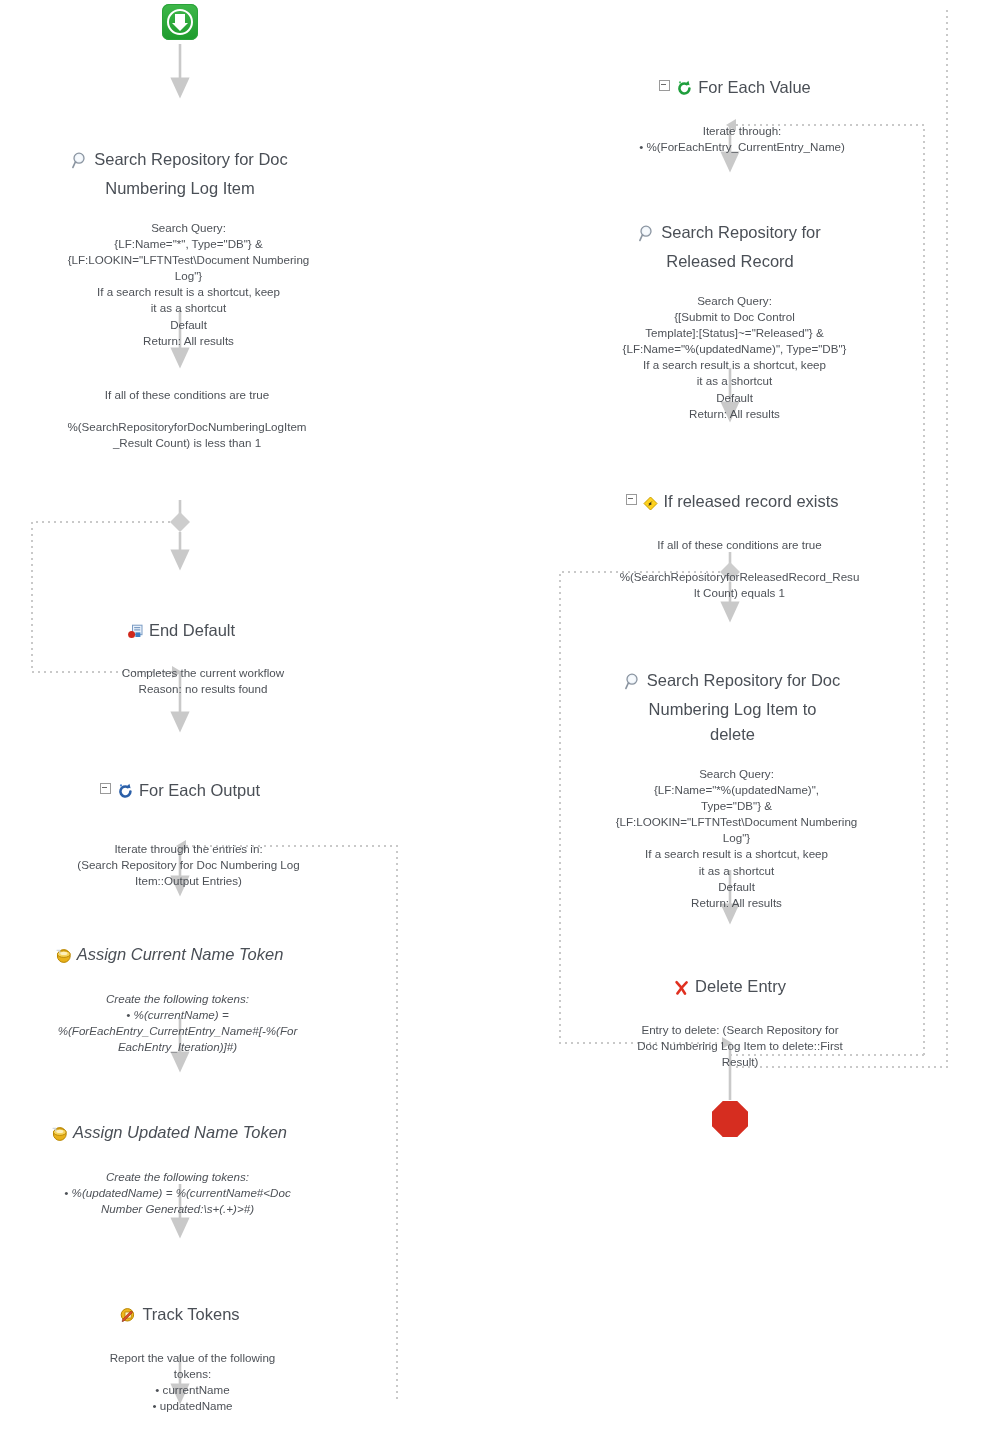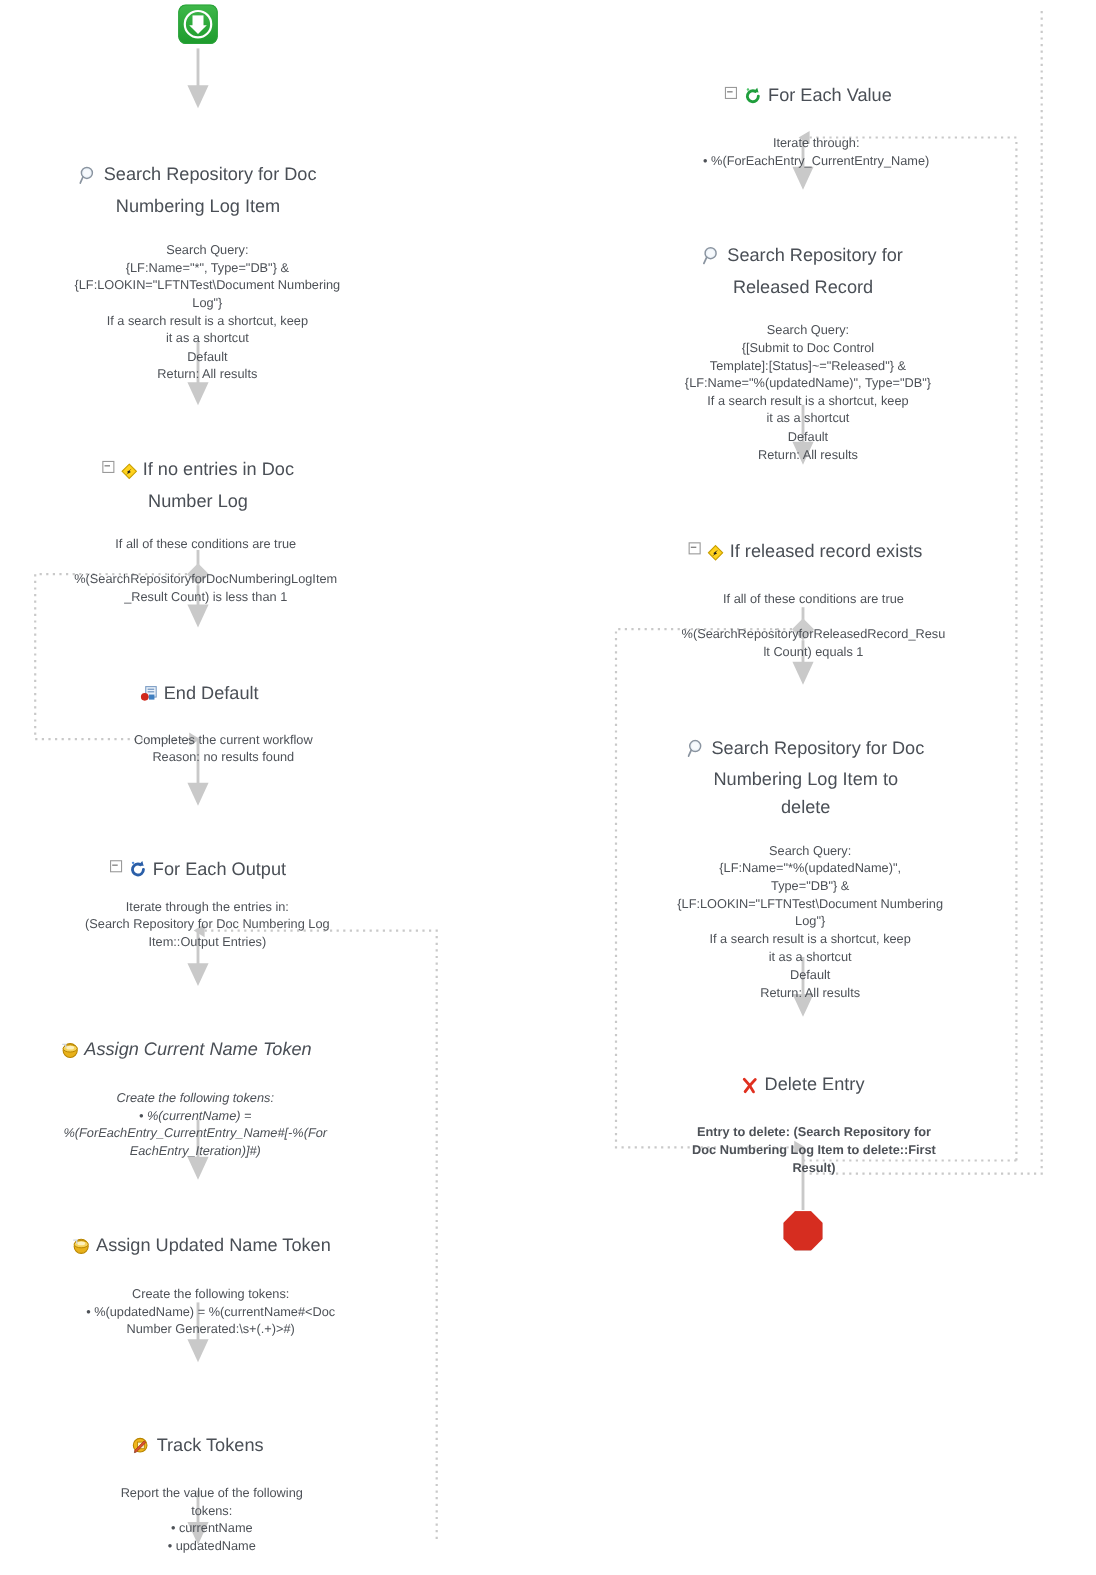--- a/index.html
+++ b/index.html
@@ -150,29 +150,20 @@
      {LF:Name="*", Type="DB"} &amp;
 {LF:LOOKIN="LFTNTest\Document Numbering
 Log"}
 If a search result is a shortcut, keep
 it as a shortcut
 Default
 Return: All results</span>
   </div>
 
   <div class="node" style="left:30px;top:369px;width:300px;">
-    <span class="title">
-      <span class="collapse"></span><span class="icow">
-        <svg width="15" height="15" viewBox="0 0 15 15" xmlns="http://www.w3.org/2000/svg">
-          <polygon points="7.5,1 14,7.5 7.5,14 1,7.5" fill="#ffd21e" stroke="#c99f00" stroke-width="1"></polygon>
-          <path d="M9.8,4.8 L5.4,8.0 L6.6,8.7 L4.4,10.6 L9.0,8.0 L7.6,7.2 Z" fill="#1b1b1b"></path>
-        </svg>
-      </span><span>If no entries in Doc
-Number Log</span>
-    </span>
     <span class="desc" style="margin-top:18px;margin-left:14px;">If all of these conditions are true
 
 %(SearchRepositoryforDocNumberingLogItem
 _Result Count) is less than 1</span>
   </div>
 
   <div class="node" style="left:56px;top:572px;width:250px;">
     <span class="title">
       <span class="icow">
         <svg width="17" height="17" viewBox="0 0 17 17" xmlns="http://www.w3.org/2000/svg">
@@ -191,21 +182,21 @@
   <div class="node" style="left:40px;top:732px;width:280px;">
     <span class="title">
       <span class="collapse"></span><span class="icow">
         <svg width="17" height="17" viewBox="0 0 17 17" xmlns="http://www.w3.org/2000/svg">
           <path d="M13.4,8.5 a5,5 0 1 1 -2.6,-4.4" fill="none" stroke="#2b5fa8" stroke-width="2.6" stroke-linecap="round"></path>
           <polygon points="12.4,0.7 13.6,5.2 9.0,4.3" fill="#2b5fa8"></polygon>
           <circle cx="4.0" cy="2.4" r="1.1" fill="#4f8ad6"></circle>
         </svg>
       </span><span>For Each Output</span>
     </span>
-    <span class="desc" style="margin-top:10px;margin-left:17px;">Iterate through the entries in:
+    <span class="desc" style="margin-top:34px;margin-left:17px;">Iterate through the entries in:
 (Search Repository for Doc Numbering Log
 Item::Output Entries)</span>
   </div>
 
   <div class="node" style="left:24px;top:896px;width:290px;font-style:italic;">
     <span class="title">
       <span class="icow">
         <svg width="17" height="17" viewBox="0 0 17 17" xmlns="http://www.w3.org/2000/svg">
           <circle cx="8.8" cy="9" r="6.4" fill="#e8b11a" stroke="#b88500" stroke-width="1"></circle>
           <ellipse cx="8.8" cy="7.1" rx="6.4" ry="3.3" fill="#f6d35a" stroke="#b88500" stroke-width="0.9"></ellipse>
@@ -213,21 +204,21 @@
           <path d="M1.6,3.4 l3.2,0 l0,3.2" fill="none" stroke="#cfd6de" stroke-width="1.2"></path>
         </svg>
       </span><span>Assign Current Name Token</span>
     </span>
     <span class="desc" style="margin-top:20px;margin-left:17px;">Create the following tokens:
 • %(currentName) =
 %(ForEachEntry_CurrentEntry_Name#[-%(For
 EachEntry_Iteration)]#)</span>
   </div>
 
-  <div class="node" style="left:38px;top:1074px;width:290px;">
+  <div class="node" style="left:24px;top:1074px;width:290px;font-style:italic;">
     <span class="title">
       <span class="icow">
         <svg width="17" height="17" viewBox="0 0 17 17" xmlns="http://www.w3.org/2000/svg">
           <circle cx="8.8" cy="9" r="6.4" fill="#e8b11a" stroke="#b88500" stroke-width="1"></circle>
           <ellipse cx="8.8" cy="7.1" rx="6.4" ry="3.3" fill="#f6d35a" stroke="#b88500" stroke-width="0.9"></ellipse>
           <ellipse cx="8.8" cy="6.4" rx="3.6" ry="1.7" fill="#fdf0bd"></ellipse>
           <path d="M1.6,3.4 l3.2,0 l0,3.2" fill="none" stroke="#cfd6de" stroke-width="1.2"></path>
         </svg>
       </span><span>Assign Updated Name Token</span>
     </span>
@@ -328,20 +319,20 @@
 
   <div class="node" style="left:605px;top:928px;width:250px;">
     <span class="title">
       <span class="icow">
         <svg width="16" height="16" viewBox="0 0 16 16" xmlns="http://www.w3.org/2000/svg">
           <path d="M2.6,2.2 C5.2,4.6 8.6,9.0 11.0,13.6" stroke="#e03020" stroke-width="2.6" fill="none" stroke-linecap="round"></path>
           <path d="M12.6,2.4 C10.0,5.0 6.2,9.4 3.4,13.4" stroke="#e03020" stroke-width="2.6" fill="none" stroke-linecap="round"></path>
         </svg>
       </span><span>Delete Entry</span>
     </span>
-    <span class="desc" style="margin-top:19px;margin-left:20px;font-weight:bold;">Entry to delete: (Search Repository for
+    <span class="desc" style="margin-top:19px;margin-left:20px;">Entry to delete: (Search Repository for
 Doc Numbering Log Item to delete::First
 Result)</span>
   </div>
 
   <div class="stop-icon" style="left:712px;top:1101px;"></div>
 
 </div>
 
 </body></html>

